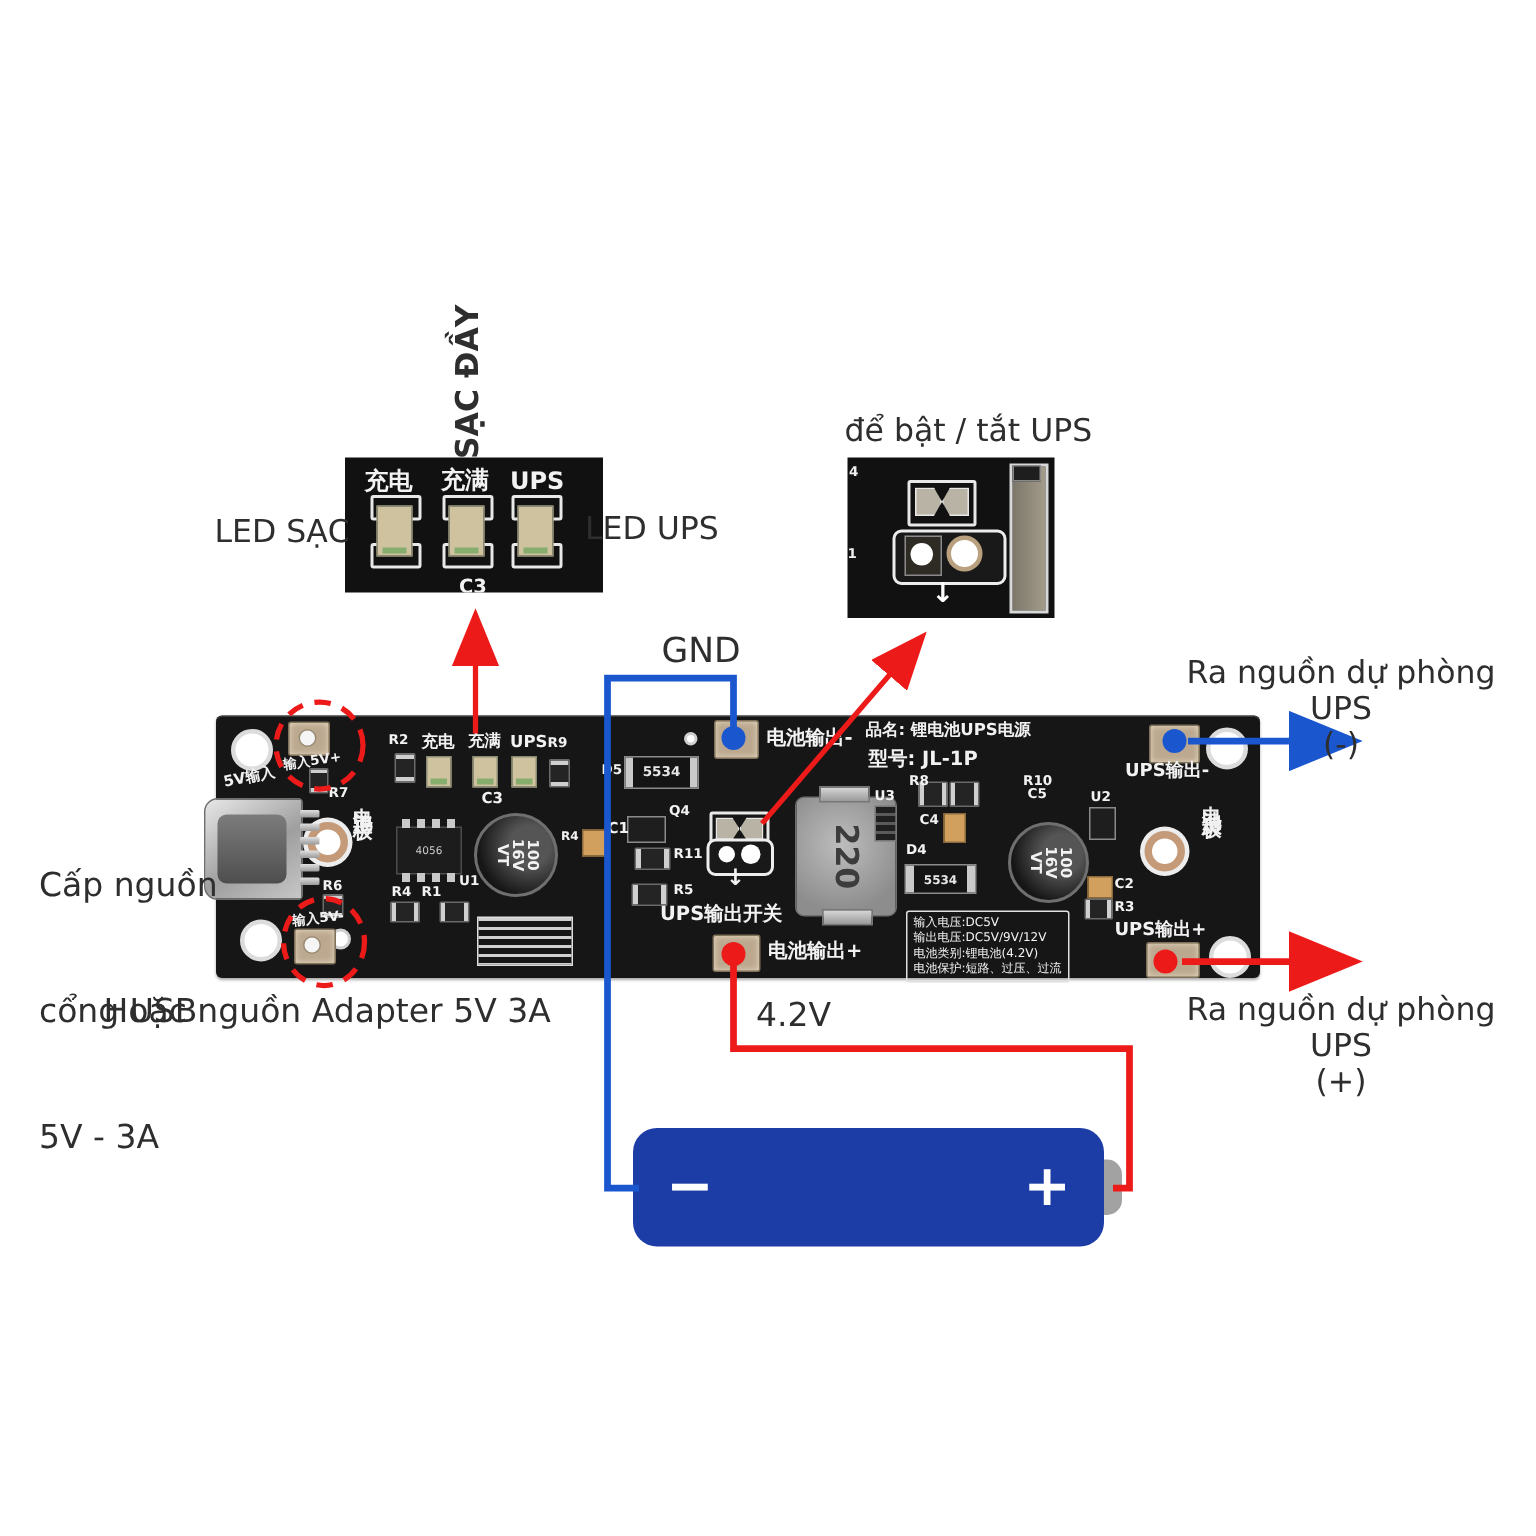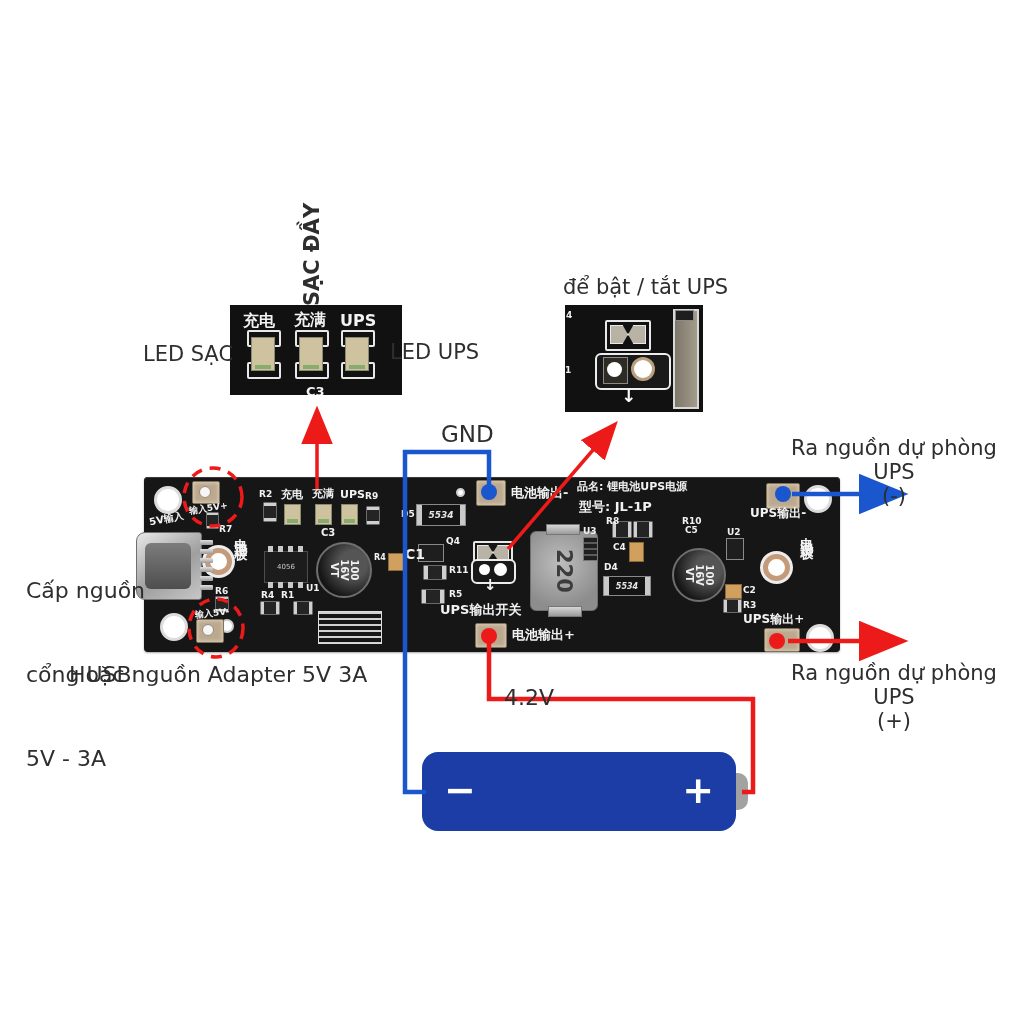--- a/index.html
+++ b/index.html
@@ -21,21 +21,21 @@
   .smdv{position:absolute;border:1px solid #6a6a6a;border-radius:1px;
         background:linear-gradient(180deg,#cfcfcf 0 16%,#242424 16% 84%,#cfcfcf 84%);}
   .led{position:absolute;background:#cfc29e;border:1px solid #8a8a74;}
   .led::after{content:"";position:absolute;left:15%;right:15%;bottom:1px;height:4px;background:#86ad6d;}
   .ecap{position:absolute;border-radius:50%;border:2px solid #6f6f6f;color:#f2f2f2;font-weight:700;
         background:radial-gradient(circle at 38% 32%,#555 0 28%,#161616 72%);
         display:flex;align-items:center;justify-content:center;text-align:center;
         white-space:pre-line;line-height:1.02;}
   .diode{position:absolute;border:1px solid #8a8a8a;color:#e6e6e6;font-weight:700;
          background:linear-gradient(90deg,#c9c9c9 0 11%,#141414 11% 89%,#c9c9c9 89%);
-         display:flex;align-items:center;justify-content:center;font-style:italic;}
+         display:flex;align-items:center;justify-content:center;}
   .icchip{position:absolute;background:#1c1c1c;border:1px solid #4c4c4c;color:#c9c9c9;
           display:flex;align-items:center;justify-content:center;}
   .icchip::before,.icchip::after{content:"";position:absolute;left:3px;right:3px;height:6px;
           background:repeating-linear-gradient(90deg,#c9c9c9 0 5px,transparent 5px 10px);}
   .icchip::before{top:-6px;} .icchip::after{bottom:-6px;}
   .inductor{position:absolute;background:radial-gradient(circle at 45% 40%,#bdbdbd,#8d8d8d 75%);
             border:1px solid #6f6f6f;border-radius:6px;color:#3c3c3c;font-weight:700;
             display:flex;align-items:center;justify-content:center;writing-mode:vertical-rl;}
   .indtab{position:absolute;background:linear-gradient(#d6d6d6,#9a9a9a);border:1px solid #777;}
   .pad{position:absolute;background:#bba88f;border:1px solid #80715a;border-radius:2px;
@@ -160,21 +160,21 @@
       <div class="silk" style="left: 219px; top: 525px; font-size: 9px;">R7</div>
       <div class="silk vert" style="left: 233px; top: 528px; font-size: 13px;">电池正极</div>
       <div class="silk" style="left: 259px; top: 490px; font-size: 9px;">R2</div>
       <div class="silk" style="left: 281px; top: 489px; font-size: 11px;">充电</div>
       <div class="silk" style="left: 312px; top: 488px; font-size: 11px;">充满</div>
       <div class="silk" style="left: 340px; top: 489px; font-size: 11px;">UPS</div>
       <div class="silk" style="left: 365px; top: 492px; font-size: 9px;">R9</div>
       <div class="silk" style="left: 321px; top: 527px; font-size: 10px;">C3</div>
       <div class="silk" style="left: 306px; top: 584px; font-size: 9px;">U1</div>
       <div class="silk" style="left: 374px; top: 554px; font-size: 8px;">R4</div>
-      <div class="silk" style="left: 405px; top: 547px; font-size: 14px;">C1</div>
+      <div class="silk" style="left: 405px; top: 547px; font-size: 10px;">C1</div>
       <div class="silk" style="left: 261px; top: 591px; font-size: 9px;">R4</div>
       <div class="silk" style="left: 281px; top: 591px; font-size: 9px;">R1</div>
       <div class="silk" style="left: 215px; top: 587px; font-size: 9px;">R6</div>
       <div class="silk" style="left: 195px; top: 609px; font-size: 9px; transform: rotate(-6deg);">输入5V-</div>
       <div class="silk" style="left: 401px; top: 510px; font-size: 9px;">D5</div>
       <div class="silk" style="left: 446px; top: 537px; font-size: 9px;">Q4</div>
       <div class="silk" style="left: 449px; top: 566px; font-size: 9px;">R11</div>
       <div class="silk" style="left: 449px; top: 590px; font-size: 9px;">R5</div>
       <div class="silk" style="left: 440px; top: 603px; font-size: 13px;">UPS输出开关</div>
       <div class="silk" style="left: 484px; top: 577px; font-size: 15px;">↓</div>
@@ -187,20 +187,24 @@
       <div class="silk" style="left: 613px; top: 543px; font-size: 9px;">C4</div>
       <div class="silk" style="left: 604px; top: 563px; font-size: 9px;">D4</div>
       <div class="silk" style="left: 685px; top: 526px; font-size: 9px;">C5</div>
       <div class="silk" style="left: 727px; top: 528px; font-size: 9px;">U2</div>
       <div class="silk" style="left: 743px; top: 586px; font-size: 9px;">C2</div>
       <div class="silk" style="left: 743px; top: 601px; font-size: 9px;">R3</div>
       <div class="silk" style="left: 750px; top: 507px; font-size: 12px;">UPS输出-</div>
       <div class="silk" style="left: 743px; top: 613px; font-size: 12px;">UPS输出+</div>
       <div class="silk vert" style="left: 799px; top: 527px; font-size: 13px;">电池负极</div>
       <div class="silk" style="left: 512px; top: 628px; font-size: 13px;">电池输出+</div>
+      <div class="silk spec" style="left: 604px; top: 607px; font-size: 8px;">输入电压:DC5V
+输出电压:DC5V/9V/12V
+电池类别:锂电池(4.2V)
+电池保护:短路、过压、过流</div>
     </div>
 
   <div id="batt-nub"></div>
   <div id="battery">
     <span class="sign" style="left:22px;">−</span>
     <span class="sign" style="right:22px;">+</span>
   </div>
 
   <svg width="1024" height="1024">
     <defs>
@@ -260,21 +264,21 @@
   <div class="note" style="left:143px;top:342px;">LED SẠC</div>
   <div class="note" style="left:390px;top:340px;">LED UPS</div>
   <div class="note" style="left:563px;top:275px;">để bật / tắt UPS</div>
   <div class="note" style="left:441px;top:421px;font-size:23px;">GND</div>
   <div class="note" style="left:26px;top:521px;font-size:22px;line-height:28px;">
     <div>Cấp nguồn</div>
     <div>cổng USB</div>
     <div>5V - 3A</div>
   </div>
   <div class="note" style="left:69px;top:662px;font-size:22px;">Hoặc nguồn Adapter 5V 3A</div>
-  <div class="note" style="left:504px;top:665px;font-size:22px;margin-top:20px;">4.2V</div>
+  <div class="note" style="left:504px;top:665px;font-size:22px;">4.2V</div>
   <div class="note center" style="left:768px;top:436px;width:252px;">
     <div>Ra nguồn dự phòng UPS</div>
     <div>(-)</div>
   </div>
   <div class="note center" style="left:768px;top:661px;width:252px;">
     <div>Ra nguồn dự phòng UPS</div>
     <div>(+)</div>
   </div>
 
 </div>

